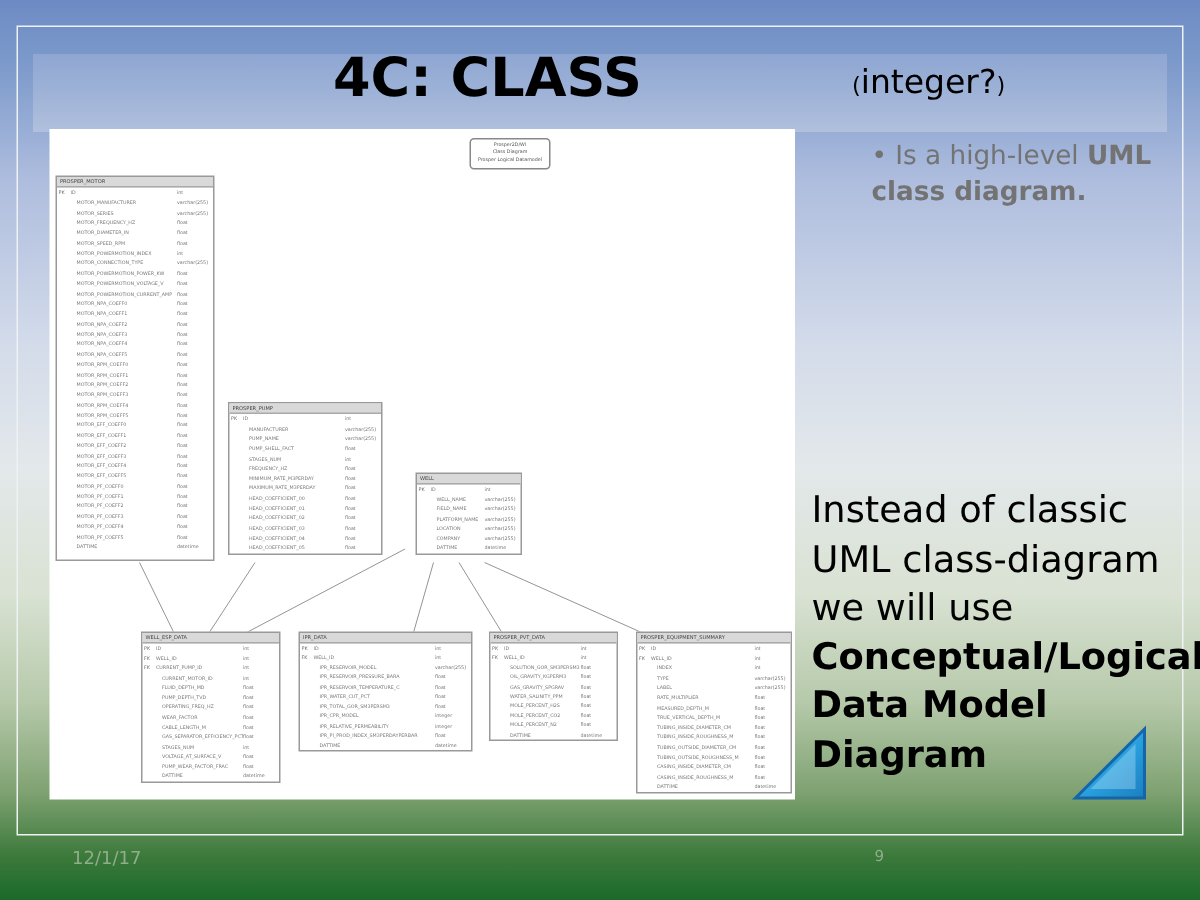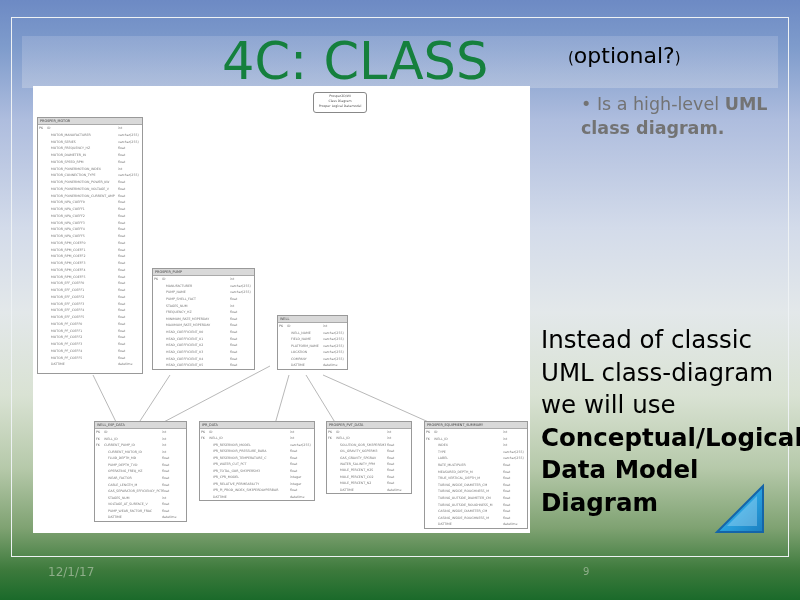--- a/index.html
+++ b/index.html
@@ -11,22 +11,22 @@
   .slide-border {
     position: absolute; left: 11px; top: 17px; width: 778px; height: 540px;
     border: 1px solid #eef2f4; box-sizing: border-box;
   }
   .title-band {
     position: absolute; left: 22px; top: 36px; width: 756px; height: 52px;
     background: linear-gradient(to bottom, #9fb2d8, #c3cee3);
     opacity: 0.55;
   }
   .title {
-    position: absolute; left: 222px; top: 32px; font-size: 51px; font-weight: normal;
-    color: #15803d; letter-spacing: 0px;
+    position: absolute; left: 222px; top: 32px; font-size: 36px; font-weight: bold;
+    color: #000000; letter-spacing: 0px;
   }
   .subtitle {
     position: absolute; left: 568px; top: 43px; font-size: 22px; color: #000;
   }
   .subtitle .paren { font-size: 15px; }
   .diagram {
     position: absolute; left: 33px; top: 86px; width: 497px; height: 447px;
     background: #fff;
   }
   .legend-box {
@@ -71,21 +71,21 @@
   }
   svg.links { position: absolute; left: 0; top: 0; }
 </style>
 </head>
 <body>
 
 <div class="slide-border"></div>
 <div class="title-band"></div>
 
 <div class="title">4C: CLASS</div>
-<div class="subtitle"><span class="paren">(</span><span>optional?</span><span class="paren">)</span></div>
+<div class="subtitle"><span class="paren">(</span><span>integer?</span><span class="paren">)</span></div>
 
 <div class="diagram">
   <svg class="links" width="497" height="447">
     <g stroke="#888" stroke-width="0.6" fill="none">
       <line x1="60" y1="289" x2="84" y2="338"></line>
       <line x1="137" y1="289" x2="105" y2="338"></line>
       <line x1="237" y1="280" x2="127" y2="338"></line>
       <line x1="256" y1="289" x2="242" y2="338"></line>
       <line x1="273" y1="289" x2="303" y2="338"></line>
       <line x1="290" y1="289" x2="400" y2="338"></line>

